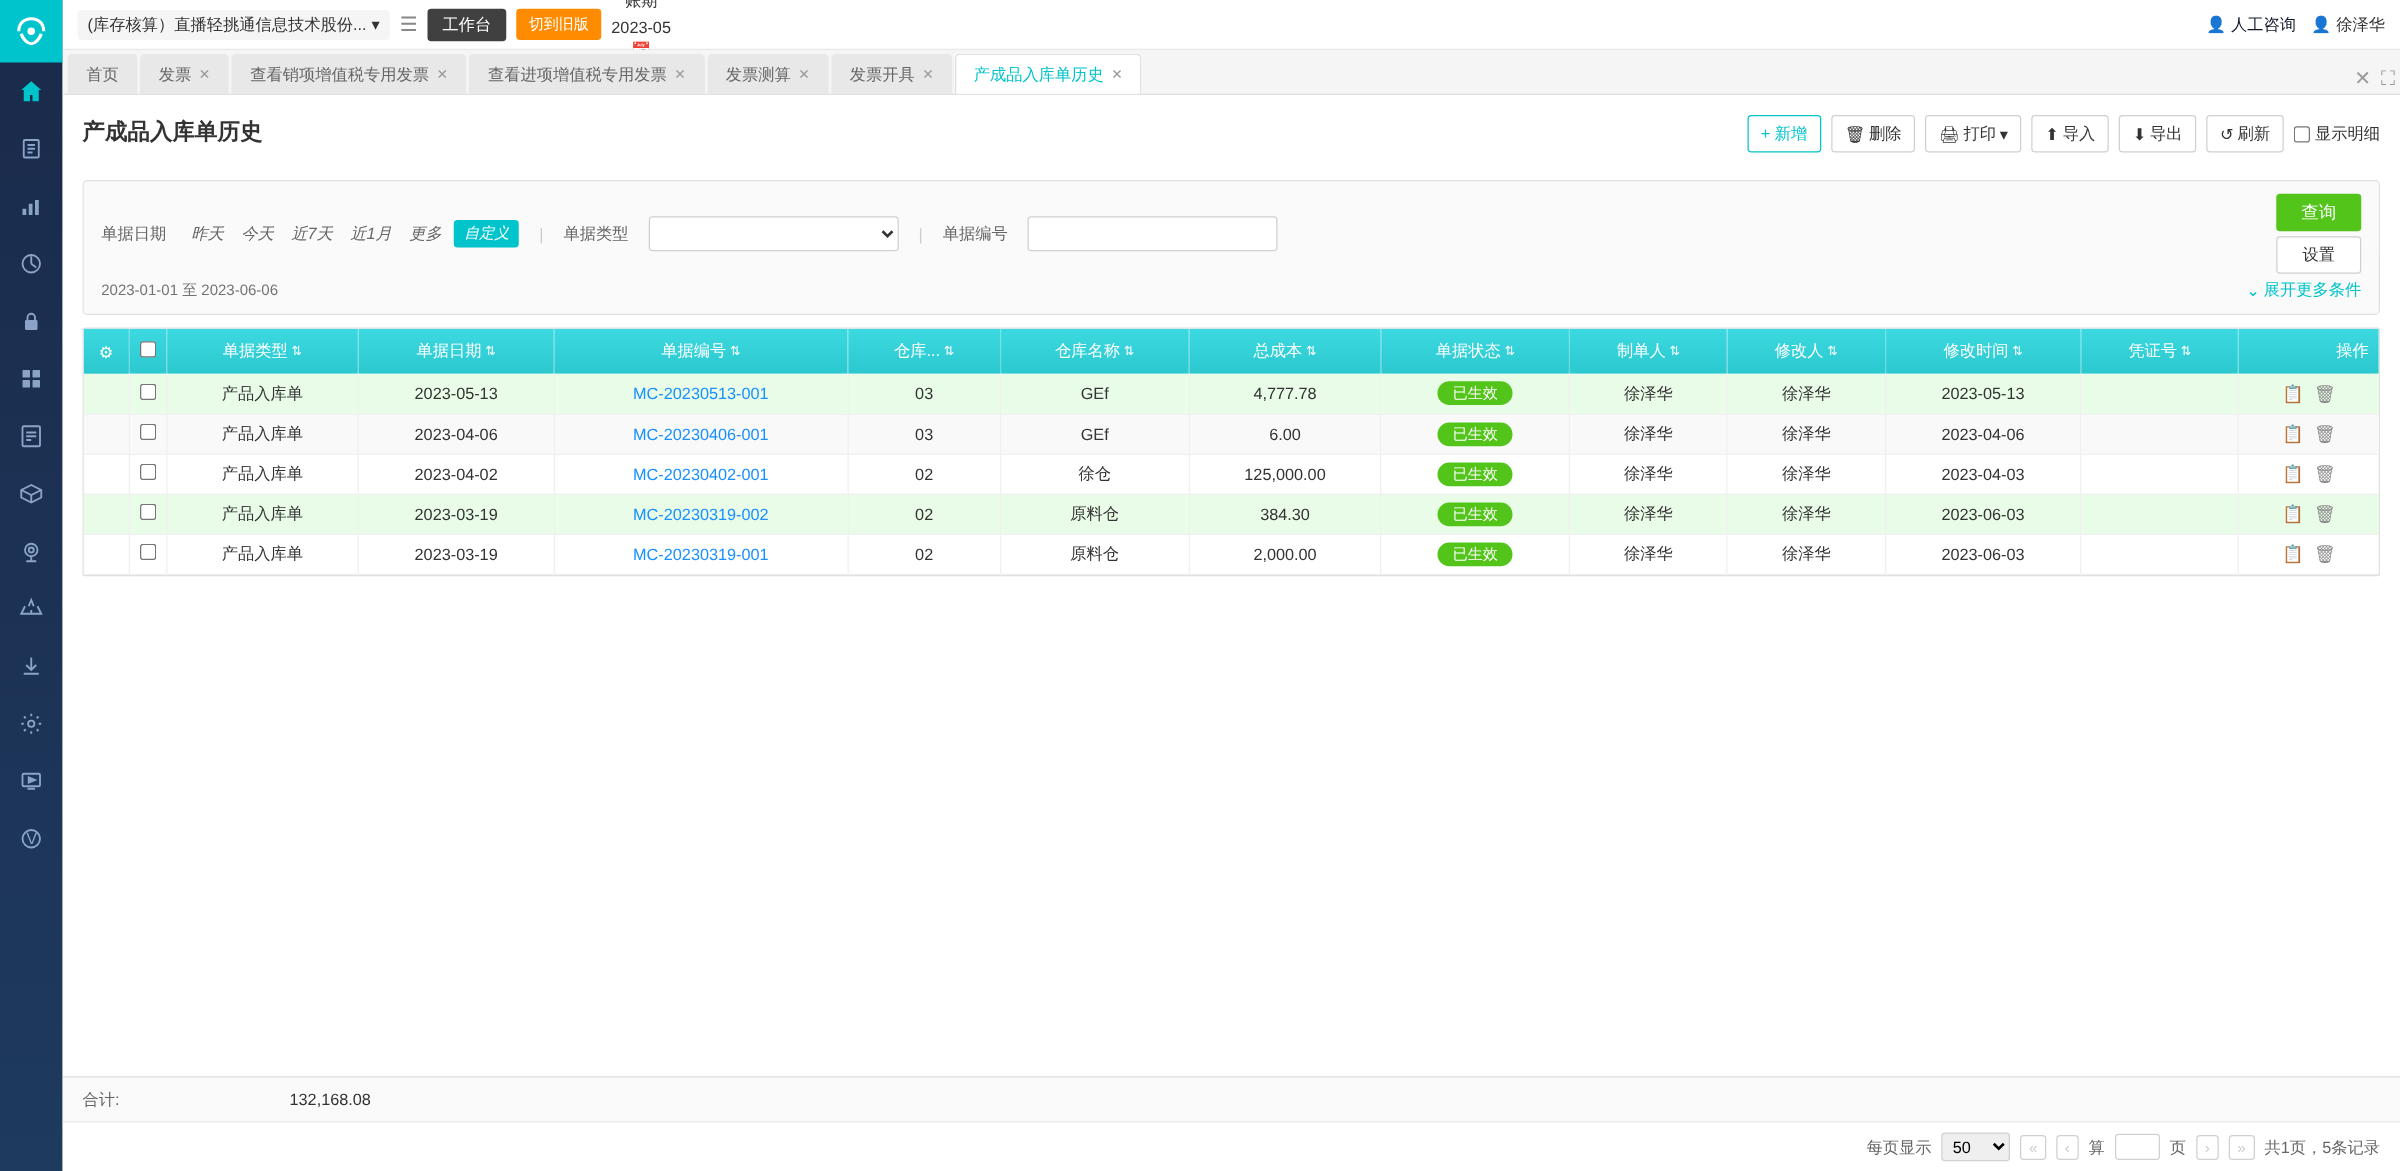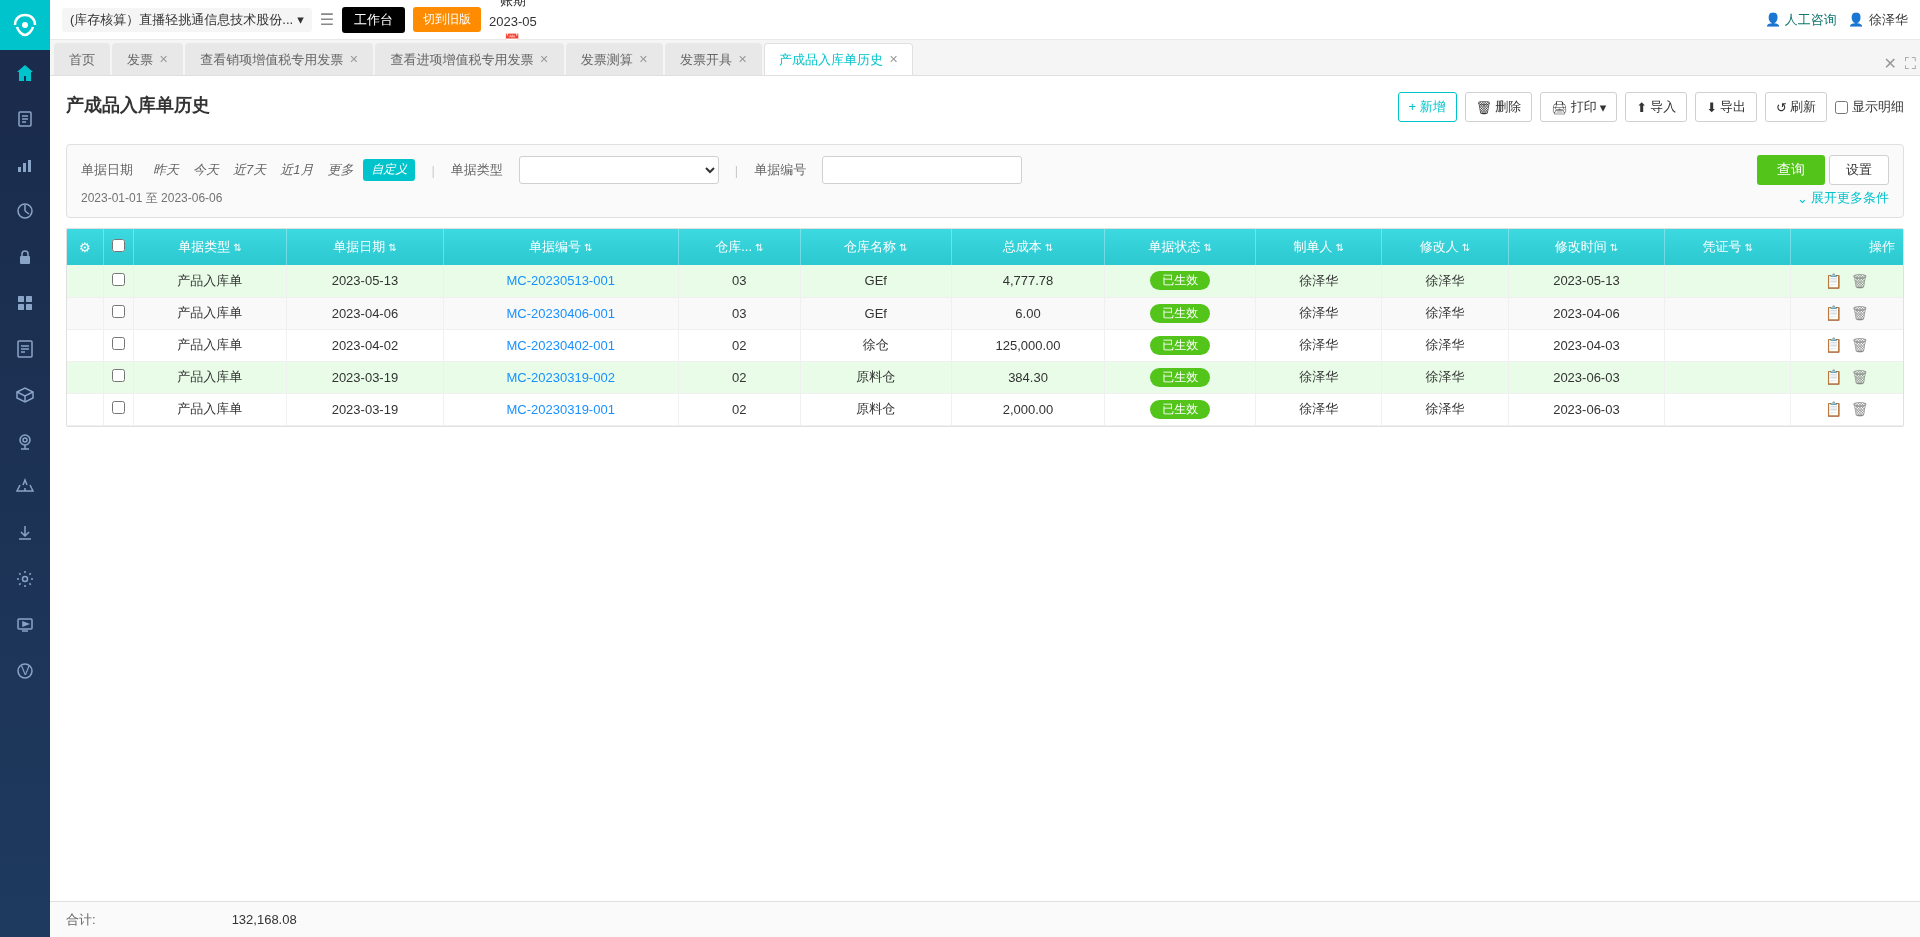--- a/index.html
+++ b/index.html
@@ -12,21 +12,21 @@
     .sidebar-item { width: 50px; height: 46px; display: flex; align-items: center; justify-content: center; cursor: pointer; color: #8aa4c8; transition: color 0.2s; }
     .sidebar-item:hover, .sidebar-item.active { color: #00c4cc; }
     .sidebar-item svg { width: 20px; height: 20px; }
 
     
     .main { flex: 1; display: flex; flex-direction: column; overflow: hidden; }
 
     
     .topbar { height: 40px; background: #fff; display: flex; align-items: center; padding: 0 12px; border-bottom: 1px solid #e8e8e8; gap: 8px; flex-shrink: 0; }
     .topbar-company { font-size: 12px; color: #333; display: flex; align-items: center; gap: 4px; background: #f5f5f5; padding: 3px 8px; border-radius: 3px; }
-    .workbench-btn { background: #000000; color: #fff; border: none; border-radius: 3px; padding: 4px 12px; cursor: pointer; font-size: 13px; }
+    .workbench-btn { background: #404040; color: #fff; border: none; border-radius: 3px; padding: 4px 12px; cursor: pointer; font-size: 13px; }
     .period-btn { background: #ff8c00; color: #fff; border: none; border-radius: 3px; padding: 4px 10px; cursor: pointer; font-size: 12px; }
     .topbar-period { font-size: 13px; color: #333; display: flex; align-items: center; gap: 4px; flex-direction: column; }
     .topbar-right { margin-left: auto; display: flex; align-items: center; gap: 12px; font-size: 13px; color: #333; }
     .topbar-user { display: flex; align-items: center; gap: 4px; cursor: pointer; }
 
     
     .tabs { height: 36px; background: #f5f5f5; display: flex; align-items: flex-end; border-bottom: 1px solid #e0e0e0; flex-shrink: 0; padding: 0 4px; }
     .tab { height: 32px; padding: 0 14px; display: flex; align-items: center; gap: 6px; cursor: pointer; border: 1px solid transparent; border-bottom: none; font-size: 13px; color: #666; background: #e8e8e8; border-radius: 4px 4px 0 0; margin-right: 2px; }
     .tab.active { background: #fff; border-color: #e0e0e0; color: #00c4cc; font-weight: 500; }
     .tab-close { font-size: 11px; color: #999; cursor: pointer; }
@@ -213,21 +213,21 @@
     </div>
     <span style="color:#888; font-size:16px;">☰</span>
     <button class="workbench-btn">工作台</button>
     <button class="period-btn">切到旧版</button>
     <div class="topbar-period">
       <span>账期</span>
       <span>2023-05</span>
       <span style="cursor:pointer;">📅</span>
     </div>
     <div class="topbar-right">
-      <span style="cursor:pointer; color:#0f766e;"><span>👤 </span><span>人工咨询</span></span>
+      <span style="cursor:pointer; color:#0f172a;"><span>👤 </span><span>人工咨询</span></span>
       <div class="topbar-user">
         <span style="color:#888;">👤</span>
         <span>徐泽华</span>
       </div>
     </div>
   </div>
 
   <div class="tabs">
     <div class="tab">
       <span>首页</span>
@@ -308,21 +308,21 @@
           <span class="filter-custom">自定义</span>
         </div>
         <span class="filter-sep">|</span>
         <span class="filter-label">单据类型</span>
         <select class="filter-select">
           <option value=""></option>
         </select>
         <span class="filter-sep">|</span>
         <span class="filter-label">单据编号</span>
         <input class="filter-input" style="width: 200px;">
-        <div style="display:flex; gap:4px; margin-left:auto;justify-content:center;">
+        <div style="display:flex; flex-direction:column; gap:4px; margin-left:auto;justify-content:center;">
           <button class="query-btn">查询</button>
           <button class="set-btn">设置</button>
         </div>
       </div>
       <div style="margin-top:4px; display:flex; align-items:center; gap:8px;">
         <span class="filter-date-range">2023-01-01 至 2023-06-06</span>
         <span style="flex:1;"></span>
         <div style="display:flex; align-items:center; justify-content:center;">
           <span class="expand-btn">
             <span>⌄</span>
@@ -517,14 +517,30 @@
       </table>
     </div>
 
   </div>
 
   <div class="sum-bar">
     <span class="sum-label">合计:</span>
     <span class="sum-value">132,168.08</span>
   </div>
 
+  <div class="pagination">
+    <span class="page-label">每页显示</span>
+    <select class="page-select">
+      <option>50</option>
+      <option>100</option>
+      <option>200</option>
+    </select>
+    <button class="page-nav-btn" disabled="">«</button>
+    <button class="page-nav-btn" disabled="">‹</button>
+    <span class="page-label">算</span>
+    <input class="page-input" type="text" style="">
+    <span class="page-label">页</span>
+    <button class="page-nav-btn" disabled="">›</button>
+    <button class="page-nav-btn" disabled="">»</button>
+    <span class="page-info">共1页，5条记录</span>
+  </div>
 
 </div>
 
 </body></html>

